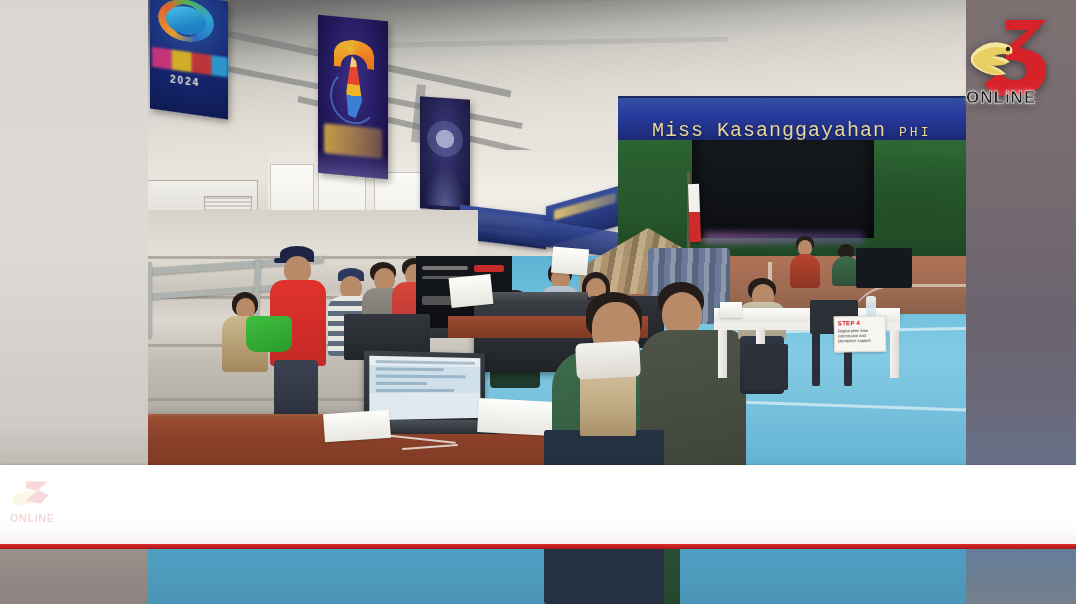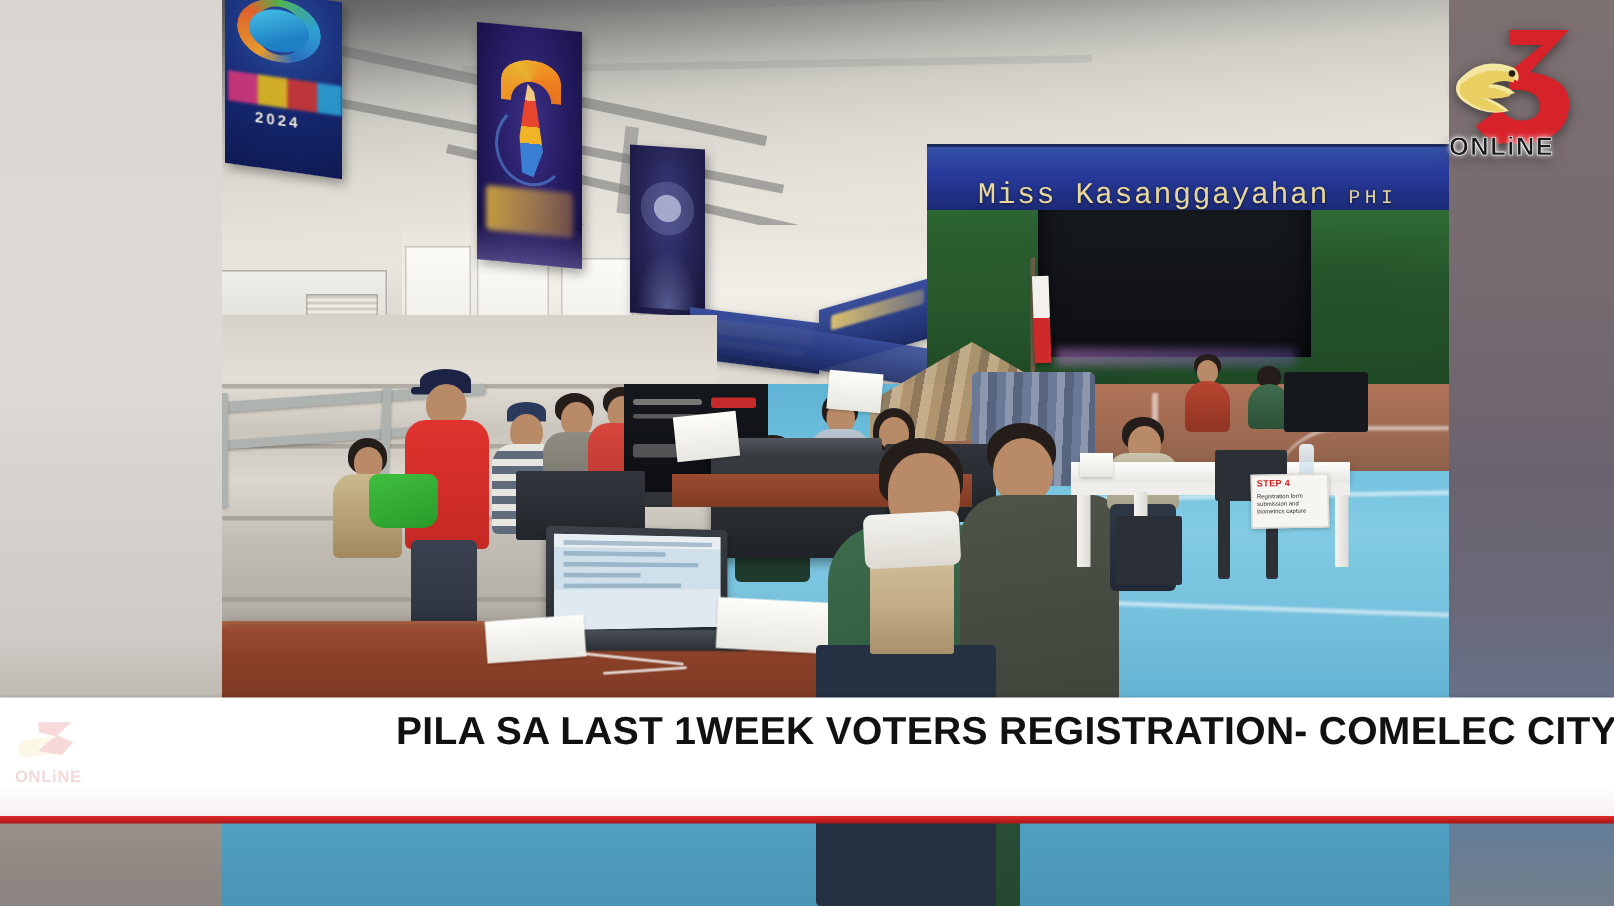--- a/index.html
+++ b/index.html
@@ -703,17 +703,16 @@
     <div class="online">ONLiNE</div>
   </div>
 
   <div class="lower-third"></div>
   <div class="watermark">
     <div class="wing"></div>
     <div class="m3"></div>
     <div class="txt">ONLiNE</div>
   </div>
   <div class="headline">
-    <div class="l2">PILA SA LAST 1WEEK VOTERS REGISTRATION- COMELEC CITY</div>
   </div>
   <div class="lt-rule"></div>
 
 </div>
 
 </body></html>

